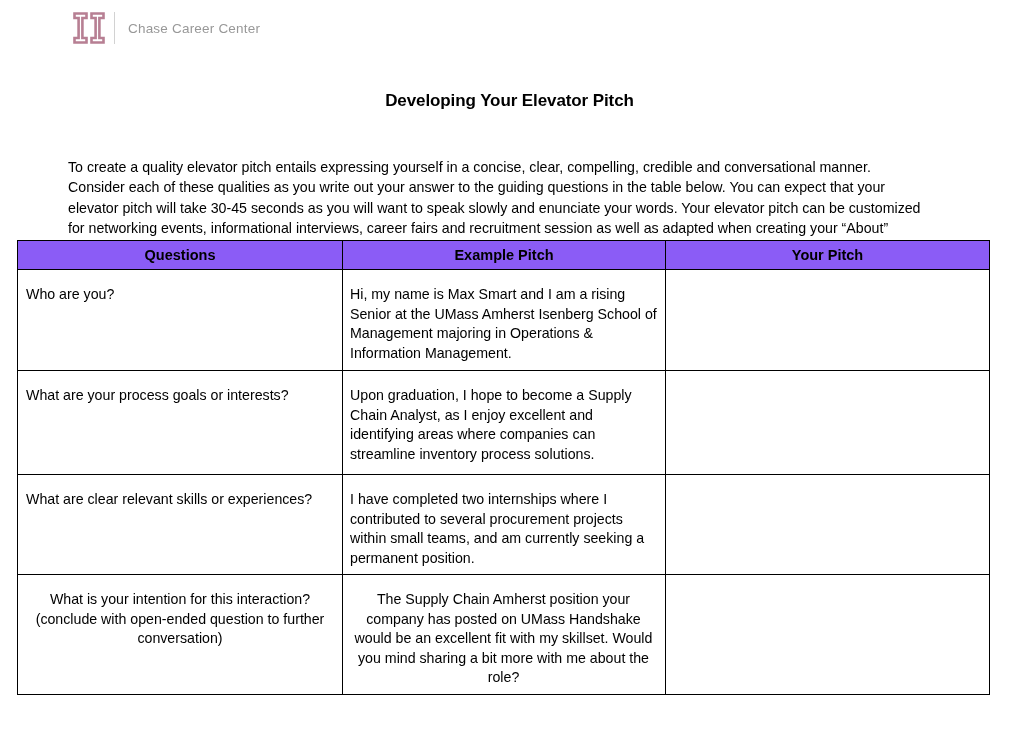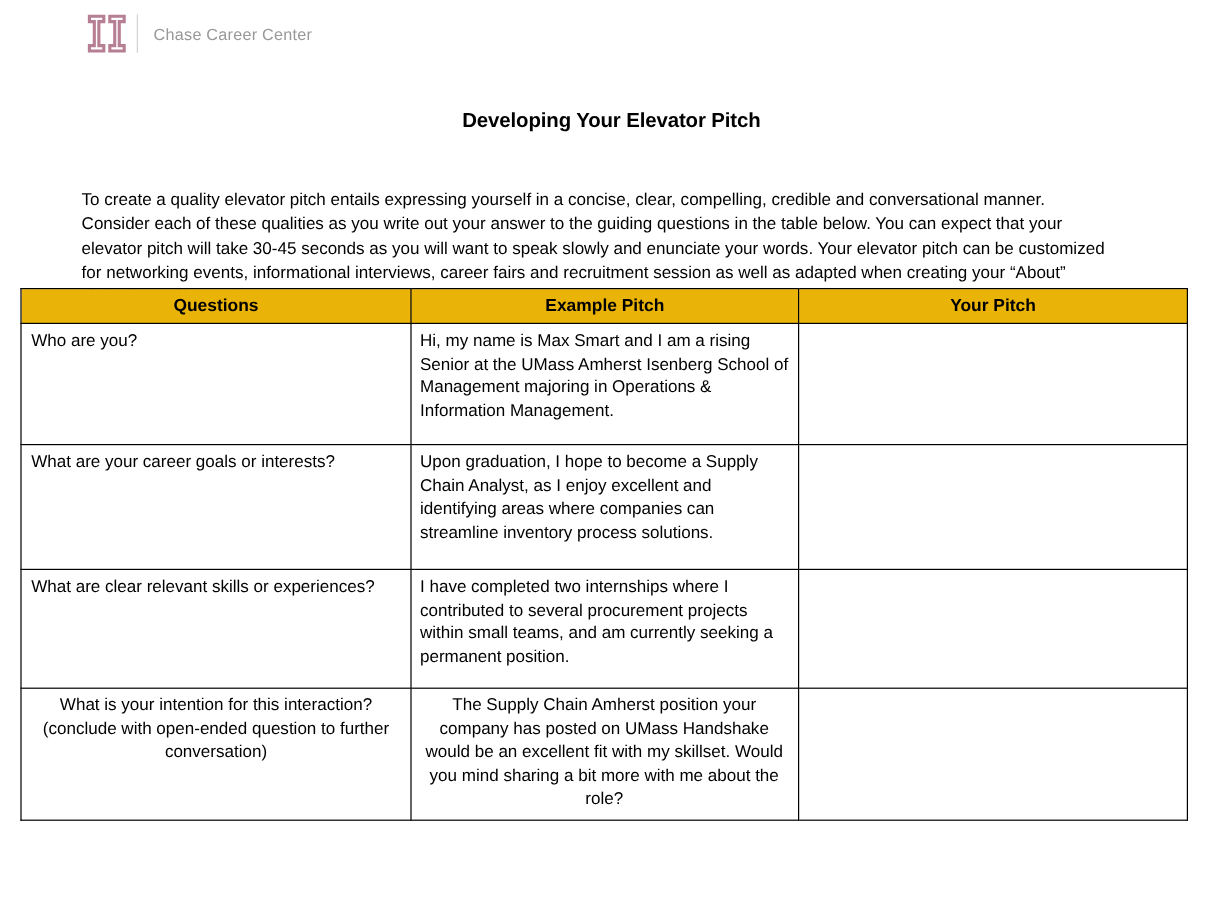--- a/index.html
+++ b/index.html
@@ -82,32 +82,33 @@
   .pitch-table col.c2 { width: 323px; }
   .pitch-table col.c3 { width: 324px; }
 
   .pitch-table th,
   .pitch-table td {
     border: 1.3px solid #000000;
     vertical-align: top;
     padding: 0;
   }
   .pitch-table th {
-    background: #eab308;
+    background: #8b5cf6;
     text-align: center;
     font-size: 14.5px;
     font-weight: bold;
     height: 28px;
     line-height: 28px;
     padding: 0 4px;
   }
   .cell-inner {
     padding: 5px 8px 6px 7px;
     font-size: 14.2px;
     line-height: 19.5px;
+    margin-top: 10px;
   }
   .q-cell .cell-inner { padding-left: 8px; }
   .row-1 td { height: 100px; }
   .row-2 td { height: 103px; }
   .row-3 td { height: 98px; }
   .row-4 td { height: 100px; text-align: center; }
   .blank-cell .cell-inner { min-height: 1px; }
 </style>
 </head>
 <body>
@@ -147,21 +148,21 @@
       </td>
       <td class="e-cell">
         <div class="cell-inner">Hi, my name is Max Smart and I am a rising Senior at the UMass Amherst Isenberg School of Management majoring in Operations &amp; Information Management.</div>
       </td>
       <td class="blank-cell">
         <div class="cell-inner"></div>
       </td>
     </tr>
     <tr class="row-2">
       <td class="q-cell">
-        <div class="cell-inner">What are your career goals or interests?</div>
+        <div class="cell-inner">What are your process goals or interests?</div>
       </td>
       <td class="e-cell">
         <div class="cell-inner">Upon graduation, I hope to become a Supply Chain Analyst, as I enjoy excellent and identifying areas where companies can streamline inventory process solutions.</div>
       </td>
       <td class="blank-cell">
         <div class="cell-inner"></div>
       </td>
     </tr>
     <tr class="row-3">
       <td class="q-cell">

